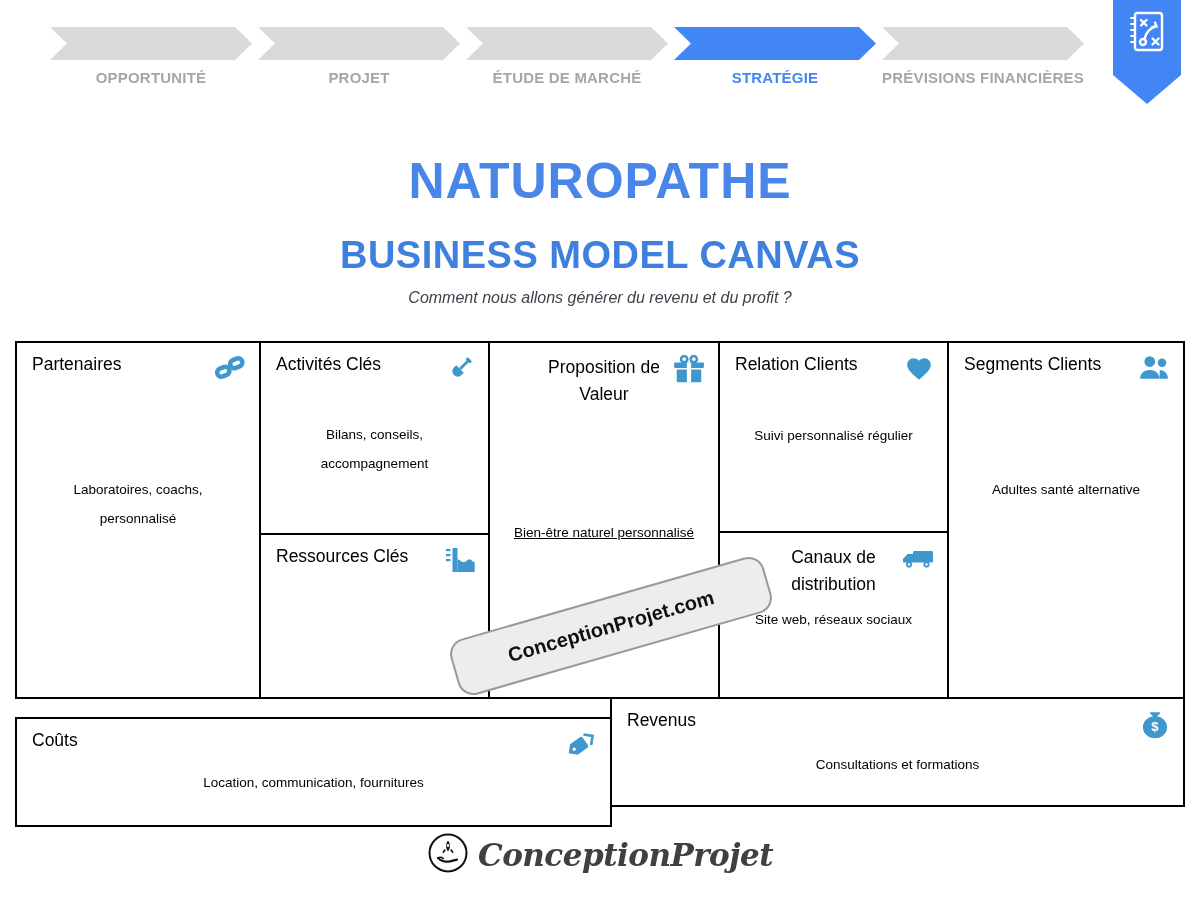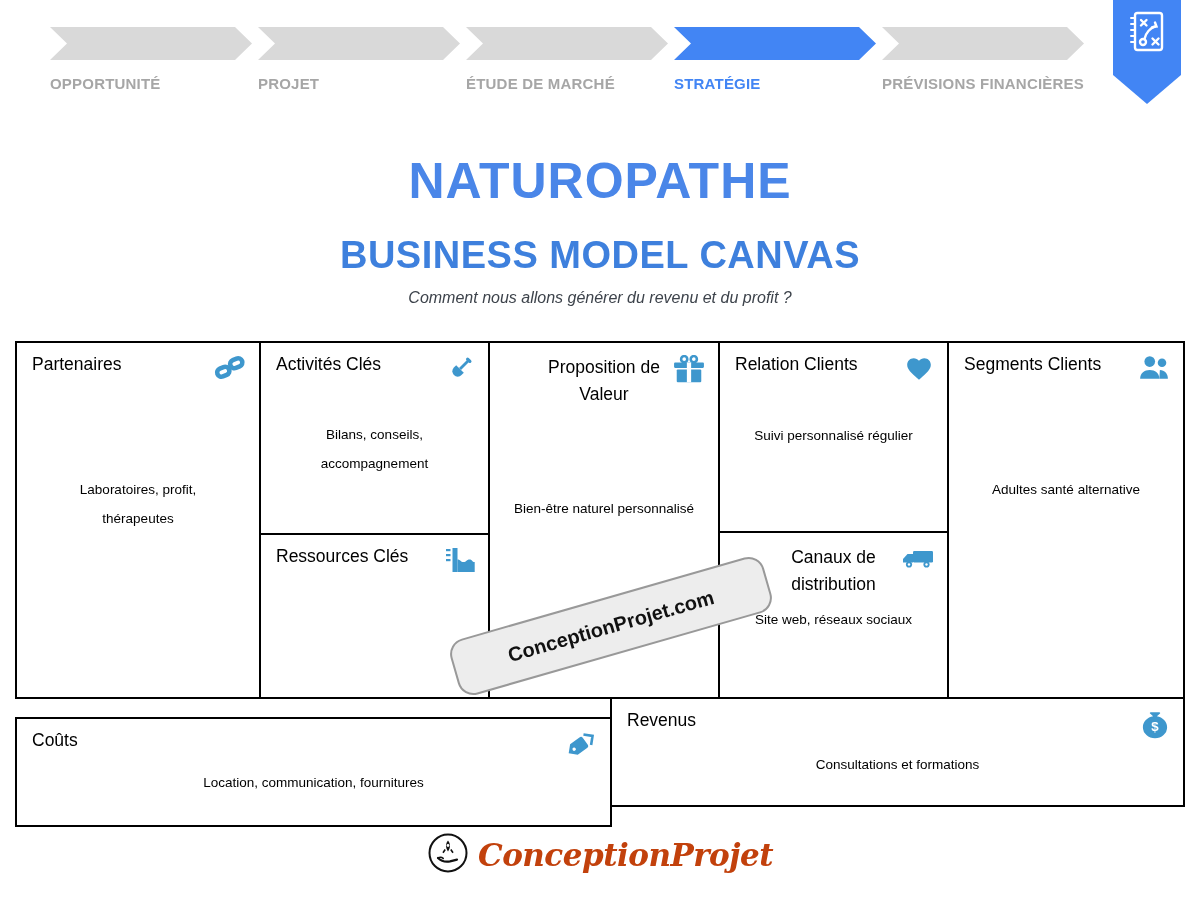--- a/index.html
+++ b/index.html
@@ -9,21 +9,21 @@
     font-family:"Liberation Sans", sans-serif; color:#000; overflow:hidden;
   }
 
   
   .process-bar { position:absolute; left:50px; top:27px; width:1046px; display:flex; gap:6px; }
   .step { width:202px; cursor:pointer; }
   .chev {
     height:33px; background:#d9d9d9;
     clip-path:polygon(0 0, calc(100% - 17px) 0, 100% 50%, calc(100% - 17px) 100%, 0 100%, 17px 50%);
   }
-  .step-label { margin-top:15px; text-align:left; font-size:15px; font-weight:bold; color:#a6a6a6; letter-spacing:.2px; }
+  .step-label { margin-top:9px; text-align:center; font-size:15px; font-weight:bold; color:#a6a6a6; letter-spacing:.2px; }
   .step.active .chev { background:#4285f4; }
   .step.active .step-label { color:#4285f4; }
 
   
   .ribbon {
     position:absolute; left:1113px; top:0; width:68px; height:104px; background:#4285f4;
     clip-path:polygon(0 0,100% 0,100% 72%,50% 100%,0 72%);
     display:flex; justify-content:center; align-items:flex-start; padding-top:9px;
   }
 
@@ -57,40 +57,40 @@
   .cell-head.centered .cell-title { display:block; margin:0 auto; text-align:center; line-height:27px; }
   .cell-head.centered .icon { position:absolute; right:13px; top:11px; }
   .c-proposition .cell-title { max-width:150px; }
   .c-canaux .cell-title { max-width:130px; }
 
   .cell-body { text-align:center; font-size:13.5px; line-height:29px; color:#000;
     margin-left:auto; margin-right:auto; }
   .c-partenaires .cell-body { margin-top:90px; max-width:165px; }
   .c-activites   .cell-body { margin-top:33px; max-width:140px; }
   .c-ressources  .cell-body { margin-top:12px; max-width:205px; }
-  .c-proposition .cell-body { margin-top:86px; max-width:220px; }
+  .c-proposition .cell-body { margin-top:110px; max-width:220px;text-decoration:underline; }
   .c-relation    .cell-body { margin-top:36px; max-width:210px; }
   .c-canaux      .cell-body { margin-top:7px;  max-width:210px; }
   .c-segments    .cell-body { margin-top:90px; max-width:210px; }
   .c-couts       .cell-body { margin-top:5px;  max-width:420px; }
   .c-revenus     .cell-body { margin-top:5px;  max-width:420px; }
 
   
   .watermark {
     position:absolute; left:448px; top:597px; width:326px; height:58px;
     background:#ededed; border:2px solid #999; border-radius:16px;
     transform:rotate(-16deg); display:flex; justify-content:center; align-items:center;
     font-size:20px; font-weight:bold; color:#111; z-index:5;
   }
 
   
   .footer { position:absolute; left:0; top:832px; width:1200px;
     display:flex; justify-content:center; align-items:center; gap:9px; }
   .brand-text { font-family:"DejaVu Serif", serif; font-style:italic; font-weight:bold;
-    font-size:31px; color:#c2410c; letter-spacing:-.5px; }
+    font-size:31px; color:#404040; letter-spacing:-.5px; }
 </style>
 </head>
 <body>
 
 <div class="page">
 
   <div class="process-bar">
     <div class="step">
       <div class="chev"></div>
       <div class="step-label">OPPORTUNITÉ</div>
@@ -142,21 +142,21 @@
     <div class="cell c-partenaires">
       <div class="cell-head">
         <span class="cell-title">Partenaires</span>
         <span class="icon">
           <svg width="32" height="26" viewBox="0 0 32 26" fill="none" stroke="#3e97cd" stroke-width="4.6">
             <rect x="3" y="12.5" width="12.5" height="8.5" rx="4.2" transform="rotate(-22 9.2 16.7)"></rect>
             <rect x="16" y="4" width="12.5" height="8.5" rx="4.2" transform="rotate(-22 22.2 8.2)"></rect>
           </svg>
         </span>
       </div>
-      <div class="cell-body">Laboratoires, profit, thérapeutes</div>
+      <div class="cell-body">Laboratoires, coachs, personnalisé</div>
     </div>
 
     <div class="cell c-activites">
       <div class="cell-head">
         <span class="cell-title">Activités Clés</span>
         <span class="icon">
           <svg width="30" height="28" viewBox="0 0 24 26">
             <g fill="#3e97cd" transform="rotate(45 12 13)">
               <rect x="10.7" y="2.5" width="2.6" height="10.5"></rect>
               <rect x="9" y="0" width="6" height="3" rx="1.5"></rect>

